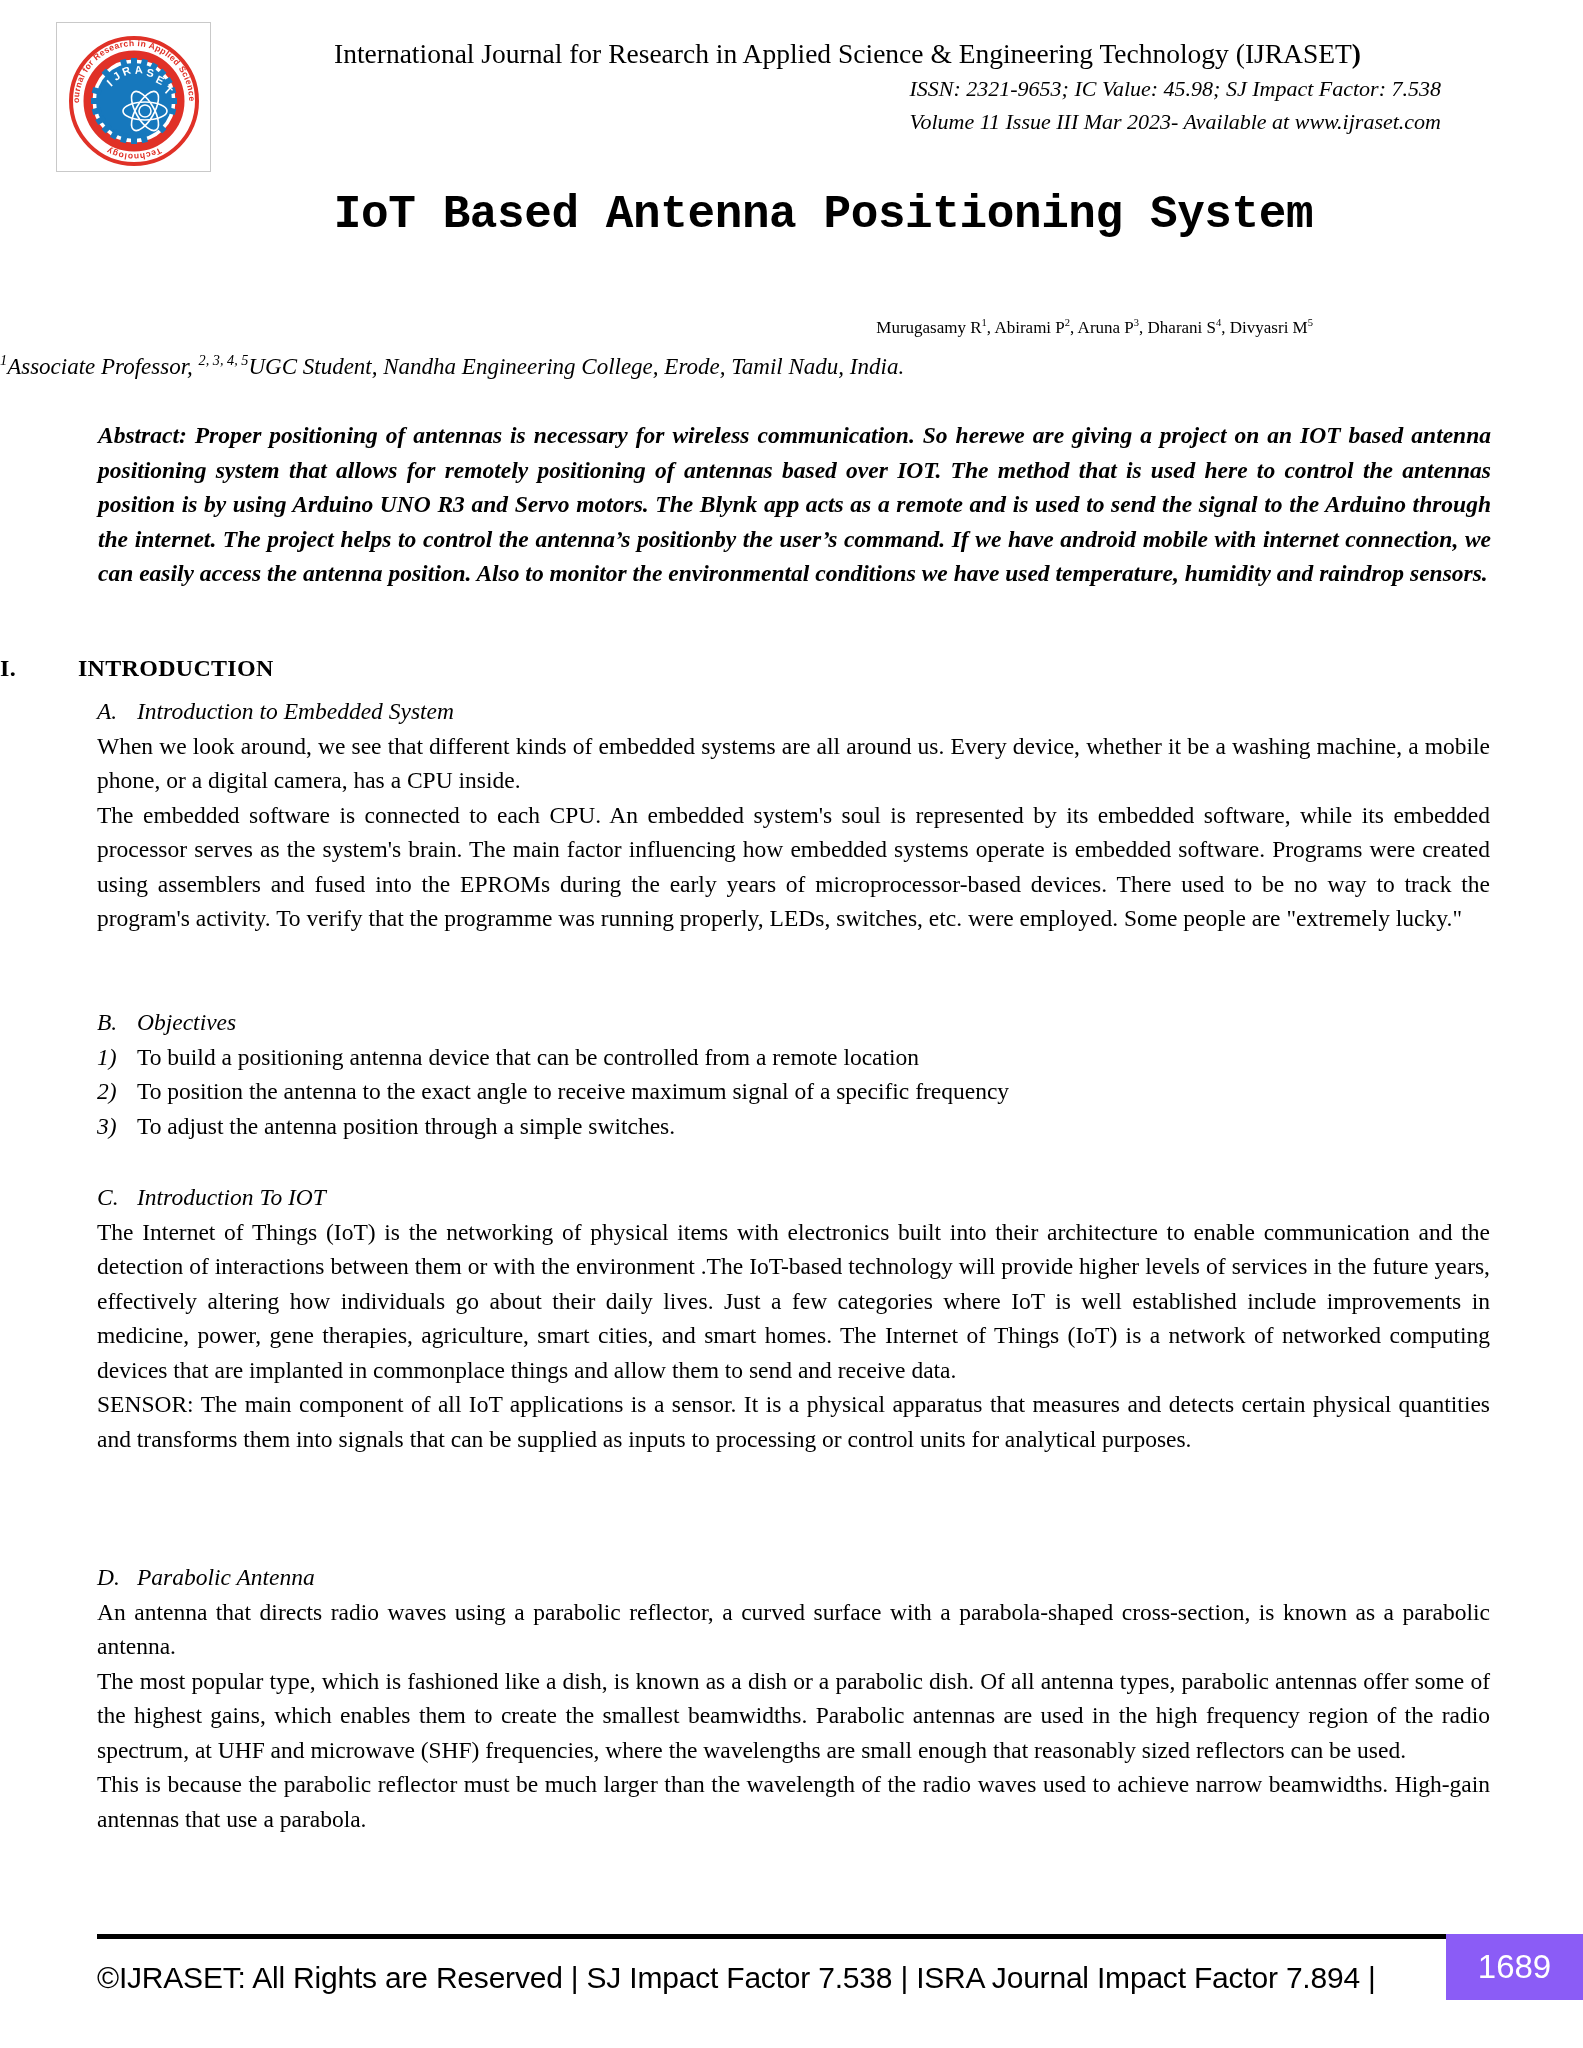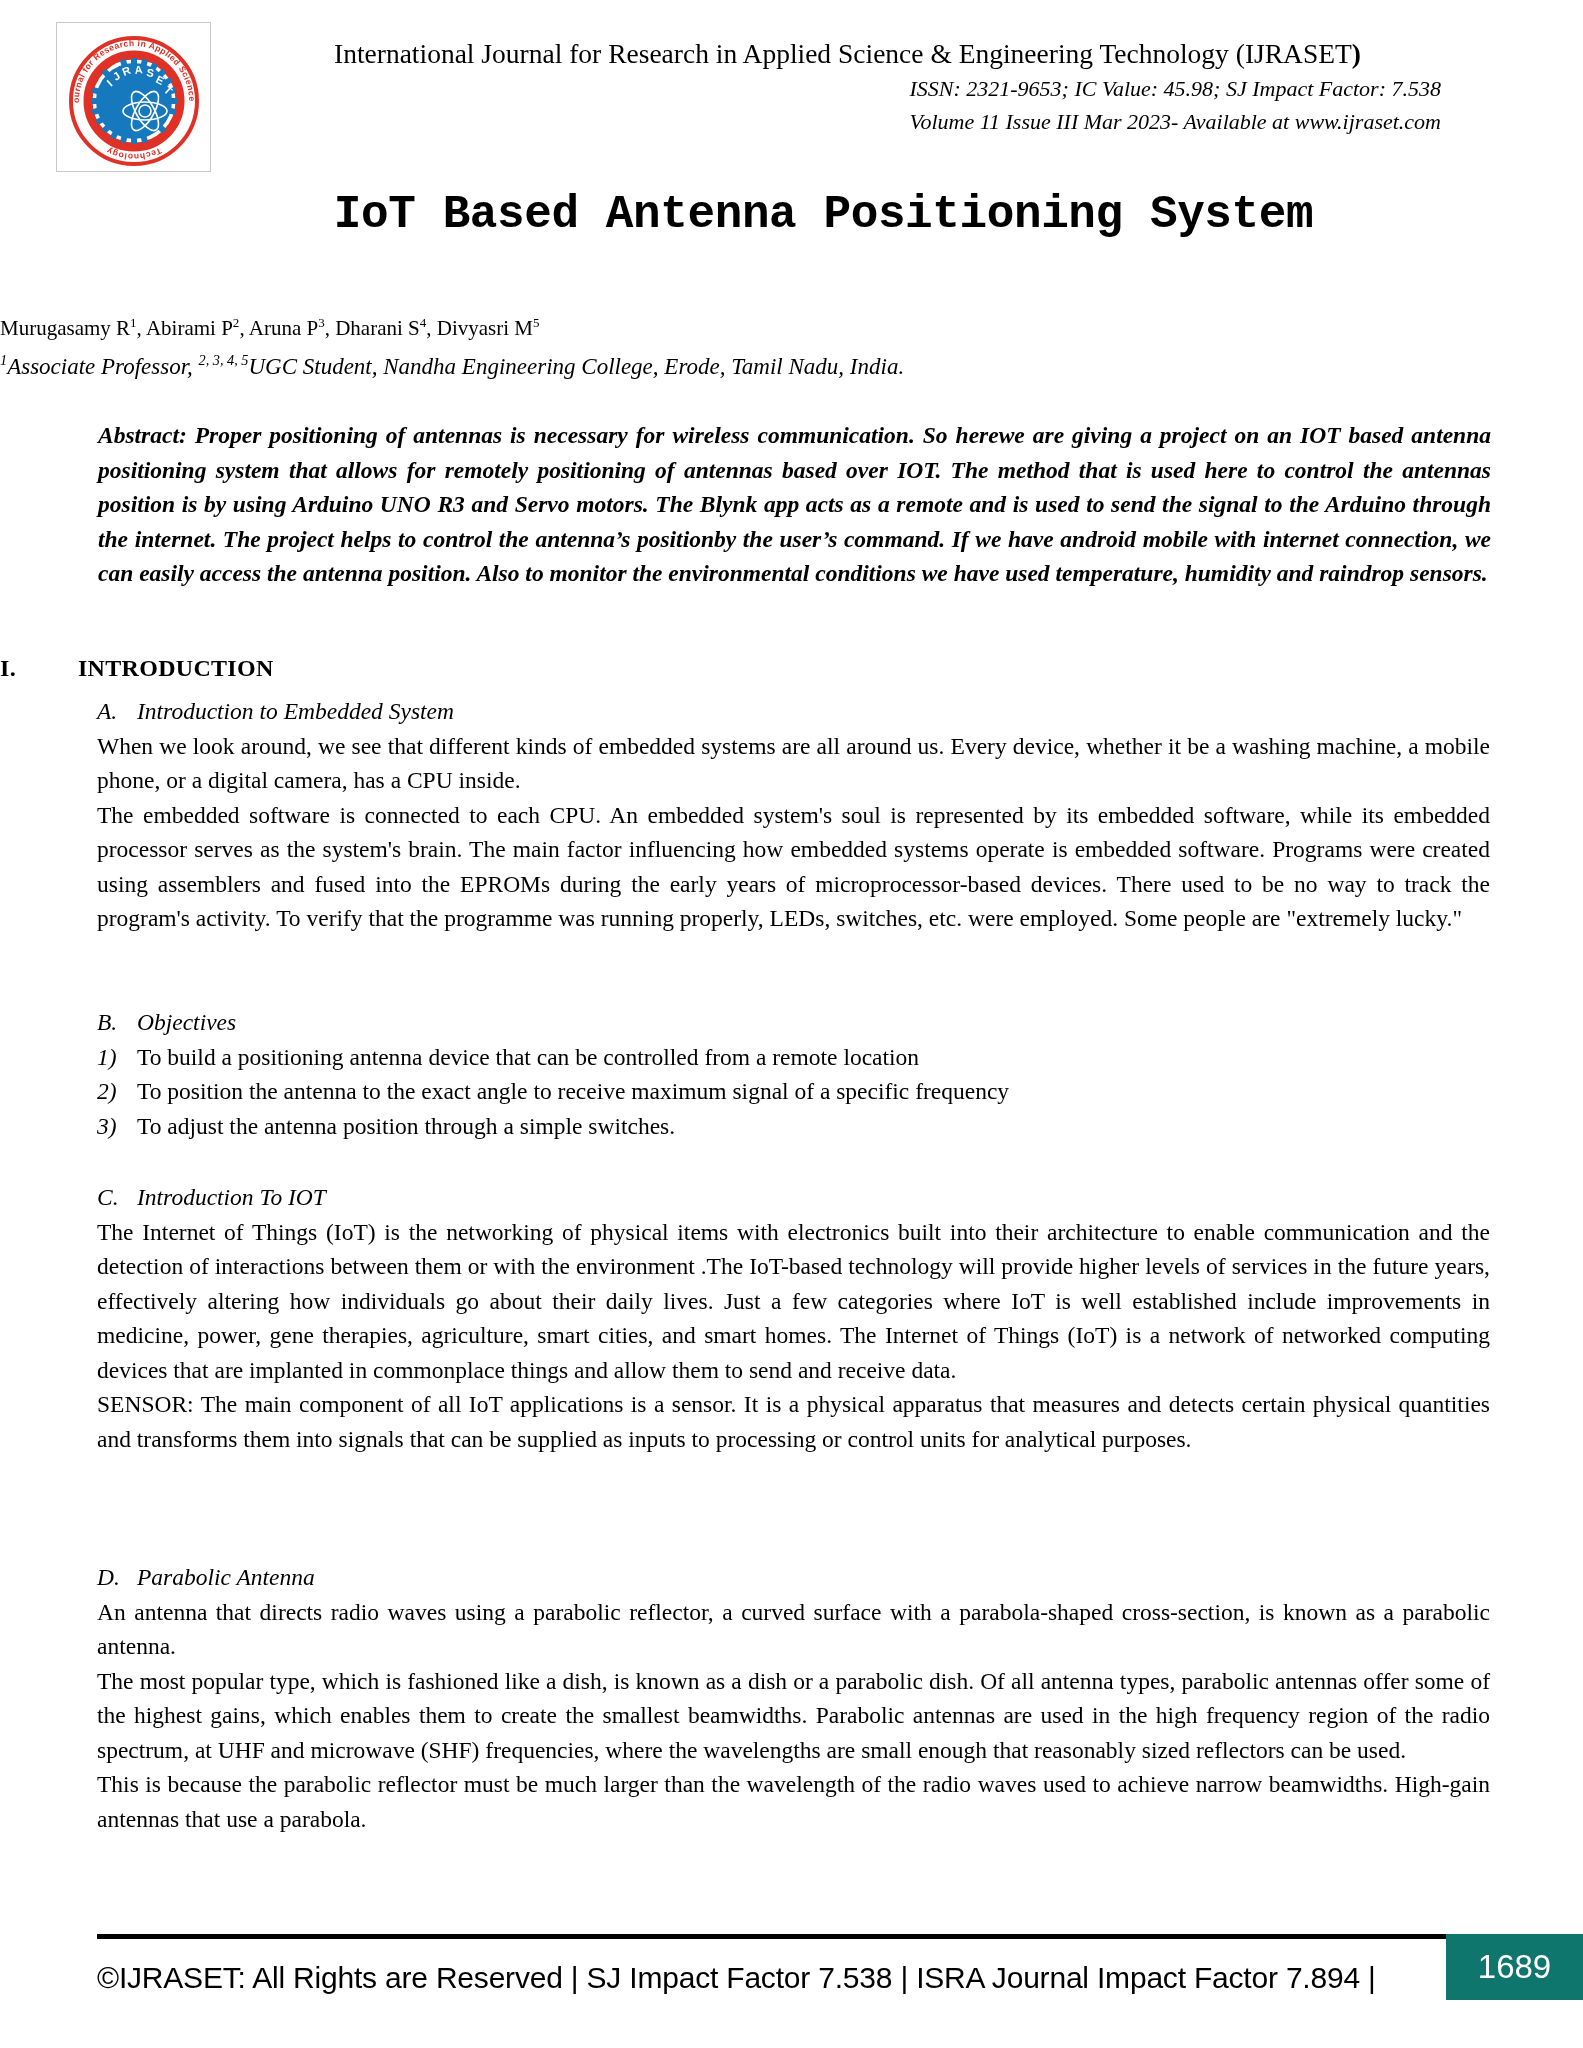--- a/index.html
+++ b/index.html
@@ -73,22 +73,22 @@
     font-family: Liberation Mono, monospace;
     margin-left: 32px;
   }
 
   
   .authors {
     position: absolute;
     top: 312px;
     left: 0;
     width: 1313px;
-    text-align: left;
-    font-size: 21px;
+    text-align: right;
+    font-size: 17px;
     line-height: 32px;
   }
   .authors sup { font-size: 0.62em; vertical-align: super; line-height: 0; }
   .affiliation {
     position: absolute;
     top: 352px;
     left: 0;
     width: 1411px;
     text-align: left;
     font-style: italic;
@@ -172,21 +172,21 @@
     line-height: 32px;
     letter-spacing: -0.2px;
     white-space: nowrap;
   }
   .page-box {
     position: absolute;
     left: 1446px;
     top: 1934px;
     width: 137px;
     height: 66px;
-    background: #0f766e;
+    background: #8b5cf6;
   }
   .page-number {
     position: absolute;
     left: 0;
     top: 0;
     width: 137px;
     height: 66px;
     line-height: 66px;
     text-align: center;
     color: #ffffff;

